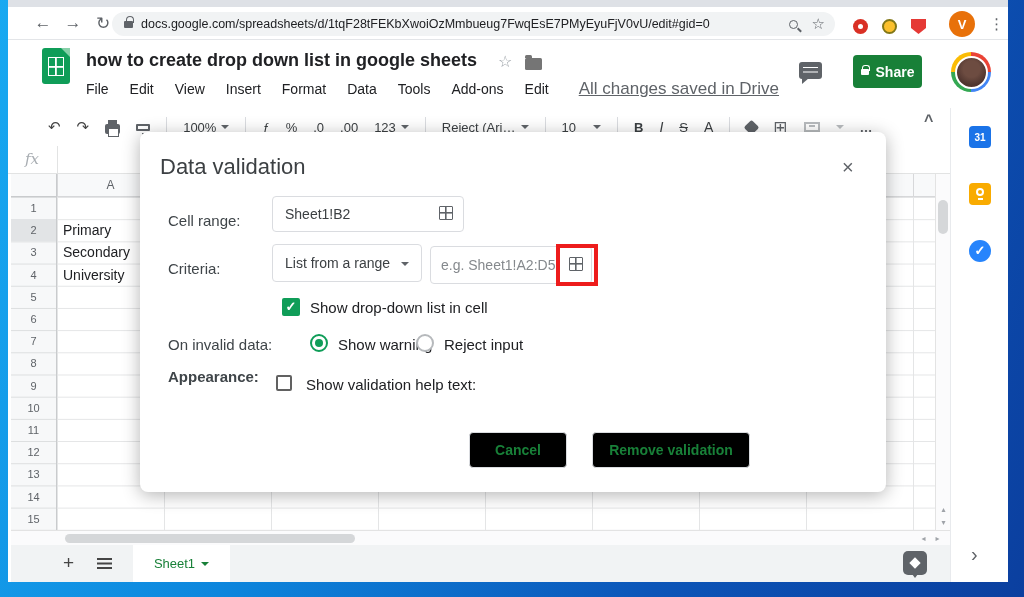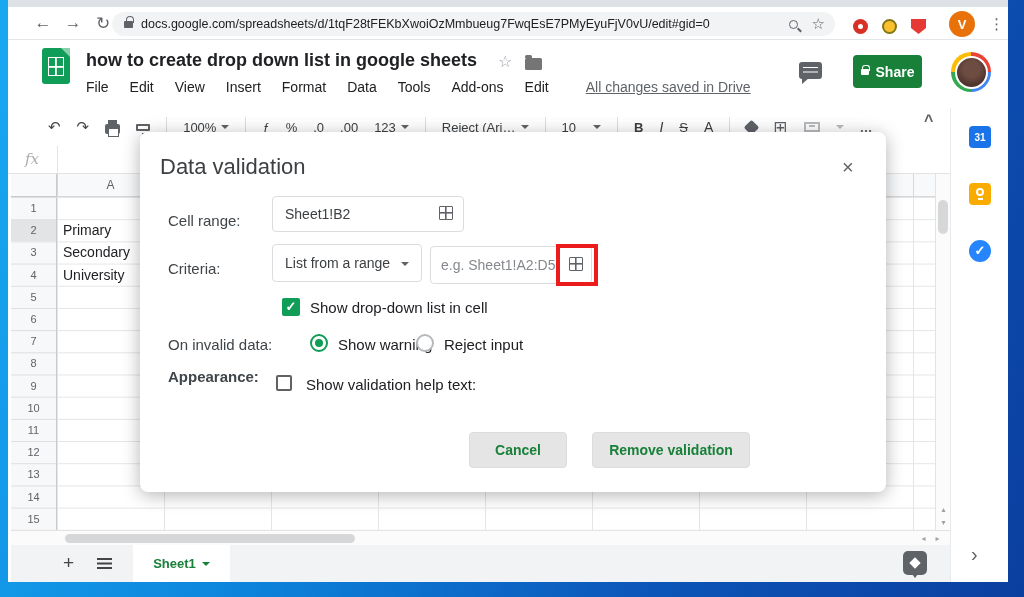--- a/index.html
+++ b/index.html
@@ -43,21 +43,21 @@
       border:1.8px solid #fff;
       background:
         linear-gradient(#fff,#fff) center/100% 1.8px no-repeat,
         linear-gradient(#fff,#fff) center/1.8px 100% no-repeat; }
   .doc-title { position:absolute; left:78px; top:10px; font-size:18px; color:#202124;font-weight:bold; }
   .title-star { position:absolute; left:490px; top:12px; color:#9aa0a6; font-size:16px; }
   .ic-folder { position:absolute; left:517px; top:18px; width:17px; height:12px; background:#757575; border-radius:1.5px; }
   .ic-folder::before { content:""; position:absolute; left:0; top:-3px; width:7px; height:3px; background:#757575; border-radius:1.5px 1.5px 0 0; }
   .menubar { position:absolute; left:78px; top:39px; display:flex; gap:21px; font-size:14px; color:#202124; align-items:center; }
   .menu-item { cursor:default; }
-  .saved-link { margin-left:16px; color:#5f6368; text-decoration:underline; font-size:14px; }
+  .saved-link { margin-left:9px; color:#5f6368; text-decoration:underline; font-size:17px; }
   .ic-comment { position:absolute; left:791px; top:22px; width:23px; height:17px; background:#5f6368; border-radius:3px; }
   .ic-comment::before { content:""; position:absolute; left:4px; top:4.5px; width:15px; height:1.8px; background:#fff;
       box-shadow:0 4.5px 0 #fff; }
   .ic-comment::after { content:""; position:absolute; left:3px; top:16px; border-style:solid;
       border-width:6px 7px 0 0; border-color:#5f6368 transparent transparent transparent; }
   .share-btn { position:absolute; left:845px; top:15px; width:69px; height:33px; background:#188038;
       border-radius:4px; color:#fff; display:flex; align-items:center; justify-content:center; gap:7px;
       font-size:14px; font-weight:bold; }
   .ic-lockw { width:8px; height:6px; background:#fff; border-radius:1px; position:relative; }
   .ic-lockw::before { content:""; position:absolute; left:1px; top:-4px; width:6px; height:5px;
@@ -124,21 +124,21 @@
   .hscroll { left:3px; top:530px; width:939px; height:15px; background:#fbfbfc; border-top:1px solid #e3e3e3; }
   .hthumb { position:absolute; left:54px; top:2.5px; width:290px; height:9px; background:#d5d7d9; border-radius:5px; }
 
   
   .tabbar { left:3px; top:545px; width:939px; height:37px; background:#f1f3f4; }
   .addsheet { position:absolute; left:52px; top:7px; font-size:19px; color:#454545; }
   .ic-sheetlist { position:absolute; left:86px; top:13px; width:15px; height:2.4px; background:#454545;
       box-shadow:0 4.5px 0 #454545, 0 9px 0 #454545; }
   .sheettab { position:absolute; left:122px; top:0; width:97px; height:37px; background:#fff;
       display:flex; align-items:center; justify-content:center; gap:6px; }
-  .sheettab .lbl { font-size:13px; font-weight:bold; color:#188038; }
+  .sheettab .lbl { font-size:13px; font-weight:normal; color:#188038; }
   .gcaret { width:0; height:0; border-left:4px solid transparent; border-right:4px solid transparent; border-top:4px solid #188038; }
   .explore { position:absolute; left:892px; top:6px; width:24px; height:24px; background:#5f6368; border-radius:5px; }
   .explore::before { content:""; position:absolute; left:8px; top:8px; width:8px; height:8px; background:#fff; transform:rotate(45deg); }
   .explore::after { content:""; position:absolute; left:9px; top:23px; border-style:solid; border-width:4px 3px 0 3px;
       border-color:#5f6368 transparent transparent transparent; }
 
   
   .sidepanel { left:942px; top:108px; width:58px; height:474px; background:#fff; border-left:1px solid #e8eaed; z-index:5; }
   .sp-icon { position:absolute; left:18px; width:22px; height:22px; border-radius:4px; }
   .sp-cal { background:#1a73e8; color:#fff; font-size:10px; font-weight:bold; text-align:center; line-height:24px; }
@@ -165,21 +165,21 @@
   .redbox { position:absolute; left:416px; top:112px; width:42px; height:42px; border:4px solid #ed1c1c; z-index:3; }
   .cb { position:absolute; width:18px; height:18px; border-radius:2px; }
   .cb-on { background:#0f9d58; color:#fff; font-size:13px; font-weight:bold; text-align:center; line-height:18px; }
   .cb-off { width:16px; height:16px; border:2px solid #616161; background:#fff; }
   .radio { position:absolute; width:18px; height:18px; border-radius:50%; background:#fff; }
   .radio-on { border:2px solid #0f9d58; }
   .radio-on::after { content:""; position:absolute; left:3px; top:3px; width:8px; height:8px; border-radius:50%; background:#0f9d58; }
   .radio-off { border:2px solid #b6b9bc; }
   .opt-label { position:absolute; font-size:15px; color:#202124; white-space:nowrap; }
   .dlg-btn { position:absolute; top:300px; height:36px; border:1px solid #dadce0; border-radius:4px;
-      background:#e5e5e5; color:#188038; font-size:14px; font-weight:bold; text-align:center; line-height:34px; }
+      background:#000000; color:#188038; font-size:14px; font-weight:bold; text-align:center; line-height:34px; }
   .dlg-btn.primary { background:#188038; border-color:#188038; color:#fff; }
 </style>
 </head>
 <body>
 
 <div class="win">
 
   <div class="abs tabstrip"></div>
   <div class="abs chrome">
     <div class="navbtn" style="left:22px;">←</div>

